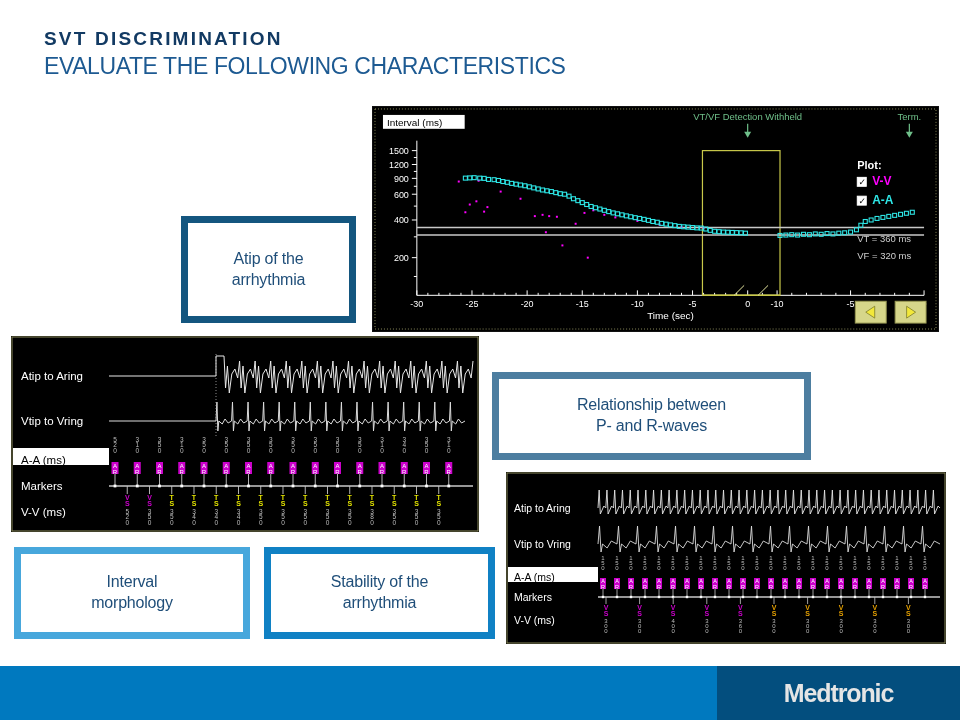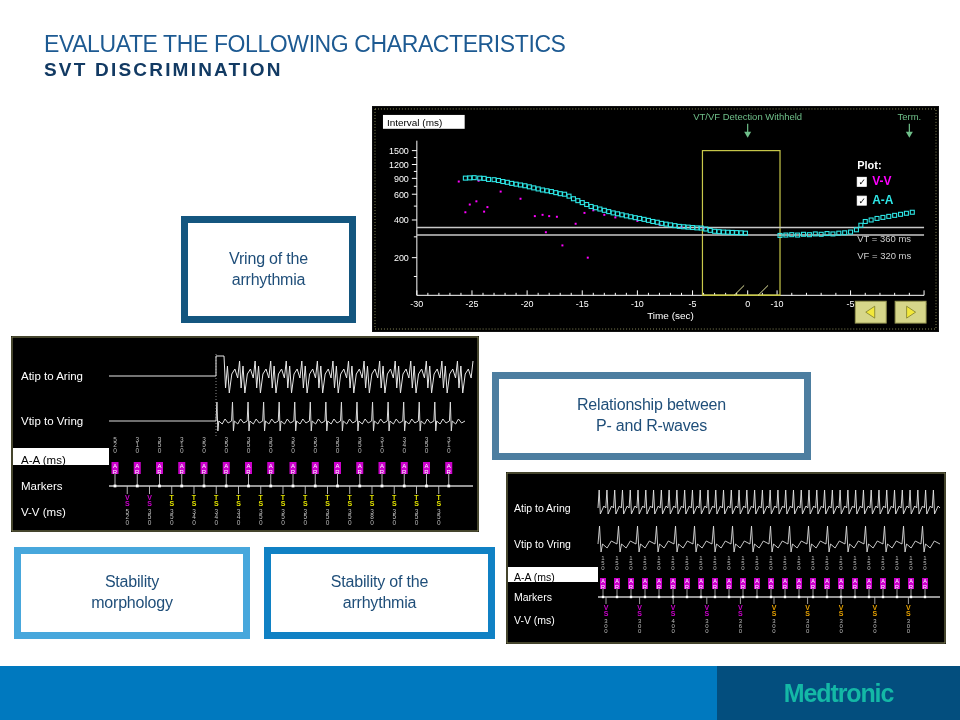--- a/index.html
+++ b/index.html
@@ -43,29 +43,29 @@
   #egm-strip-1{left:11px;top:336px;width:468px;height:196px;}
   #egm-strip-2{left:506px;top:472px;width:440px;height:172px;}
   .egm-svg{display:block;width:100%;height:100%;}
 
   
   #footer{position:absolute;left:0;top:666px;width:960px;height:54px;background:#0079bf;}
   #footer-logo-panel{position:absolute;right:0;top:0;width:243px;height:54px;background:#034e7e;}
   #footer-wordmark{
     position:absolute;left:0;top:0;width:243px;height:54px;
     display:flex;align-items:center;justify-content:center;
-    color:#14b8a6;font-size:25px;font-weight:bold;letter-spacing:-1.1px;
+    color:#e5e5e5;font-size:25px;font-weight:bold;letter-spacing:-1.1px;
   }
 </style>
 </head>
 <body>
 
 <div id="title-block">
+  <div id="title-eyebrow" style="color: rgb(18, 58, 99);">SVT DISCRIMINATION</div>
   <div id="title-main" style="color: rgb(29, 90, 146);">EVALUATE THE FOLLOWING CHARACTERISTICS</div>
-  <div id="title-eyebrow" style="color: rgb(18, 58, 99);">SVT DISCRIMINATION</div>
 </div>
 
 <div id="interval-plot">
   <svg id="plot-svg" viewBox="0 0 567 226" preserveAspectRatio="none">
     <rect x="0" y="0" width="567" height="226" fill="#000000"></rect>
     <rect x="2" y="2" width="563" height="222" fill="none" stroke="#8a8a5a" stroke-width="1" stroke-dasharray="1,2"></rect>
     <g id="plot-dynamic">
         <line x1="44" y1="34" x2="44" y2="190" stroke="#ffffff" stroke-width="1"></line>
         <line x1="44" y1="190" x2="553" y2="190" stroke="#ffffff" stroke-width="1"></line>
         <line x1="39" y1="44" x2="44" y2="44" stroke="#ffffff" stroke-width="1"></line>
@@ -796,35 +796,35 @@
         <text x="402.40000000000003" y="144" fill="#e5a000" font-size="7" font-family="&quot;Liberation Sans&quot;, sans-serif" text-anchor="middle" font-weight="bold">S</text>
         <text x="402.40000000000003" y="151" fill="#bdbdbd" font-size="6" font-family="&quot;Liberation Sans&quot;, sans-serif" text-anchor="middle">3</text>
         <text x="402.40000000000003" y="155.8" fill="#bdbdbd" font-size="6" font-family="&quot;Liberation Sans&quot;, sans-serif" text-anchor="middle">0</text>
         <text x="402.40000000000003" y="160.6" fill="#bdbdbd" font-size="6" font-family="&quot;Liberation Sans&quot;, sans-serif" text-anchor="middle">0</text>
       </g>
   </svg>
 </div>
 
 <div class="callout" id="callout-onset" style="border-color: rgb(20, 86, 127);">
   <div>
-    <span>Vring of the</span><br>
+    <span>Atip of the</span><br>
     <span>arrhythmia</span>
   </div>
 </div>
 
 <div class="callout" id="callout-relationship" style="border-color: rgb(77, 126, 160);">
   <div>
     <span>Relationship between</span><br>
     <span>P- and R-waves</span>
   </div>
 </div>
 
 <div class="callout" id="callout-waveform" style="border-color: rgb(71, 167, 220);">
   <div>
-    <span>Stability</span><br>
+    <span>Interval</span><br>
     <span>morphology</span>
   </div>
 </div>
 
 <div class="callout" id="callout-stability" style="border-color: rgb(16, 129, 196); align-items: center;">
   <div>
     <span>Stability of the</span><br>
     <span>arrhythmia</span>
   </div>
 </div>

